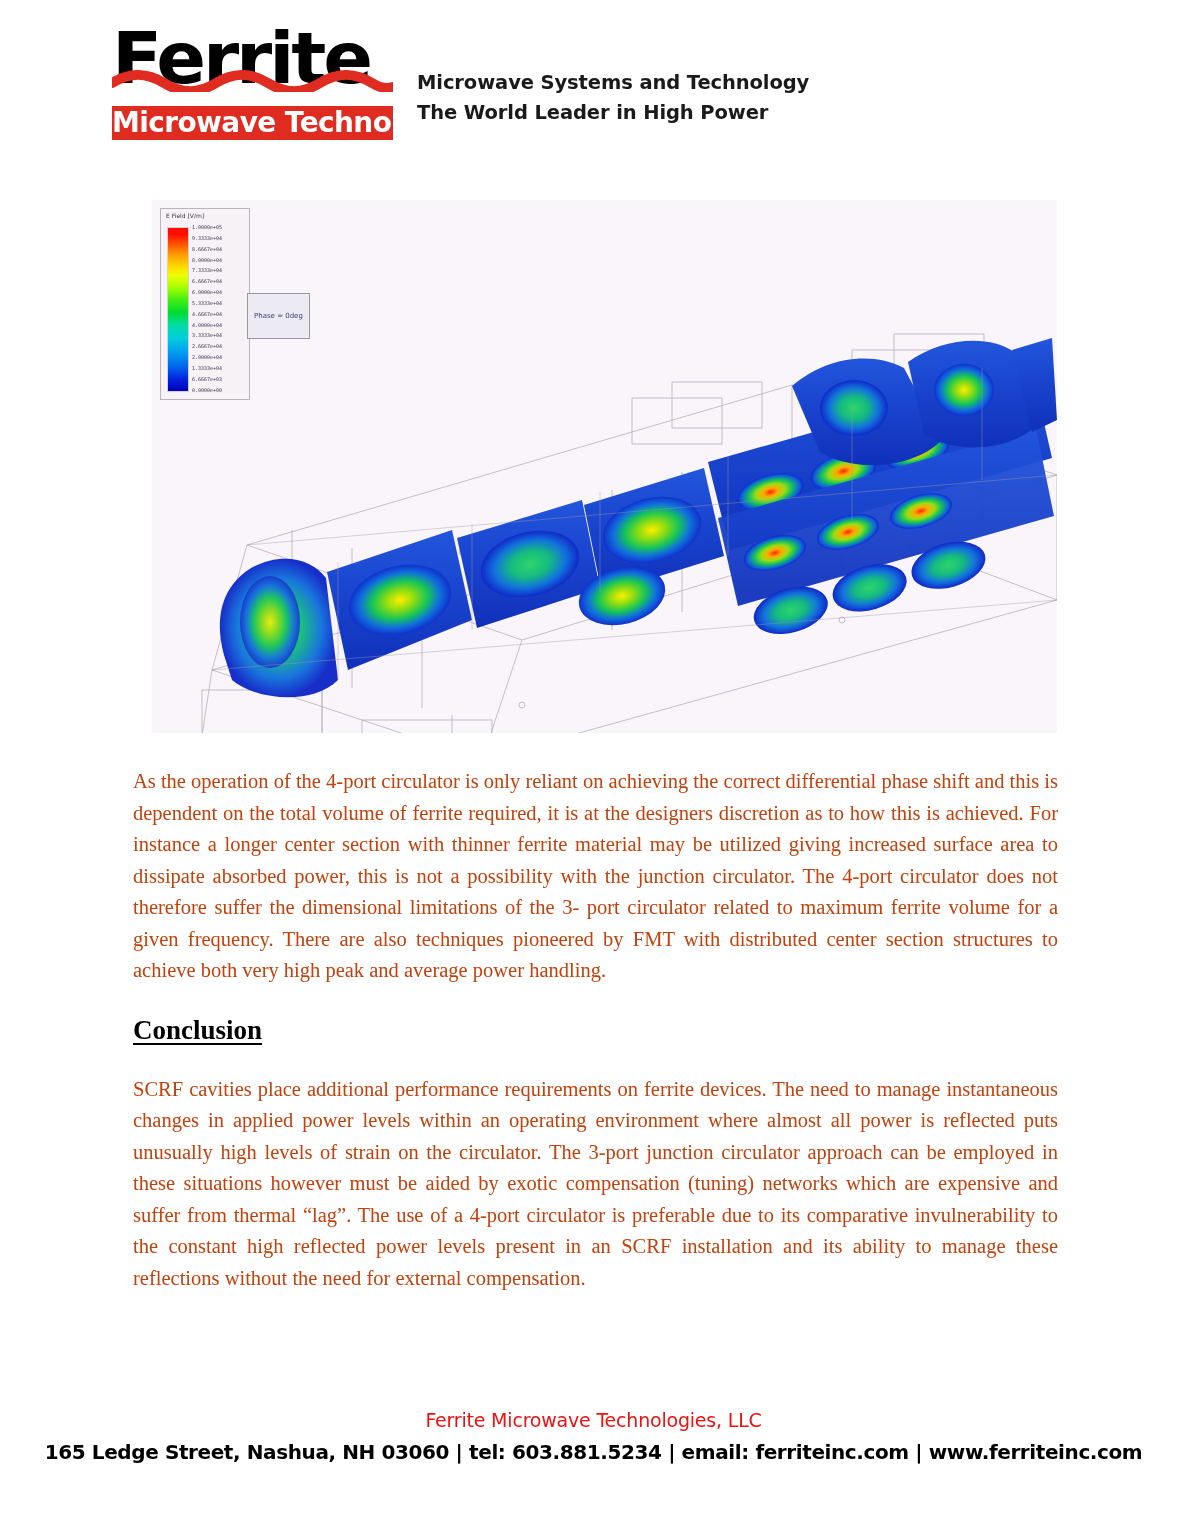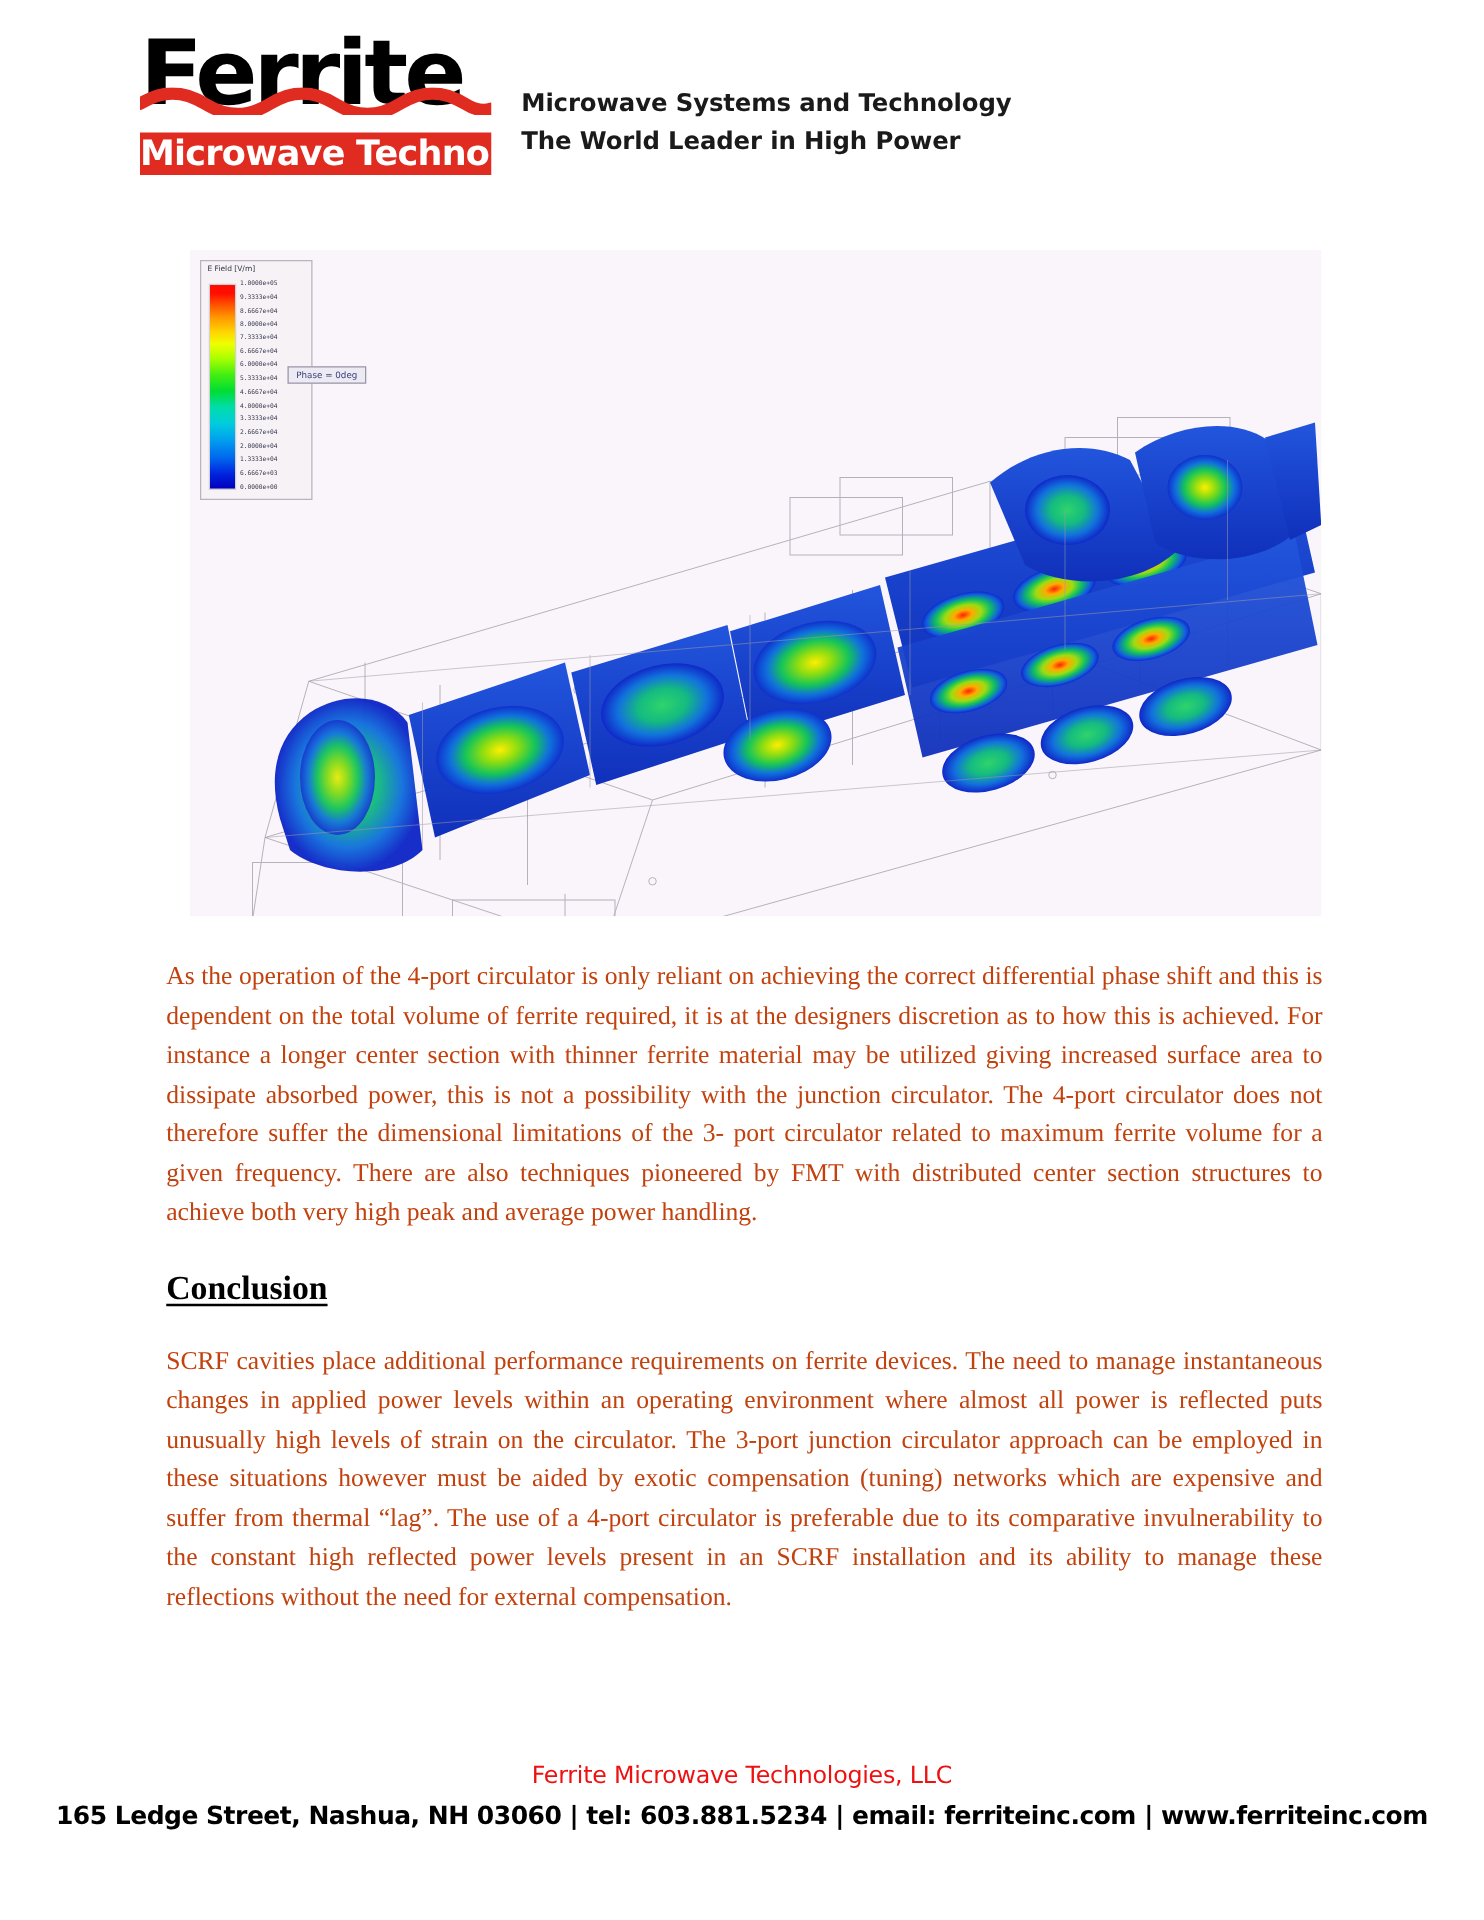--- a/index.html
+++ b/index.html
@@ -138,23 +138,23 @@
   }
   .legend-labels span {
     font-family: "DejaVu Sans Mono", monospace;
     font-size: 5px;
     line-height: 5.2px;
     color: #3a3a50;
     white-space: nowrap;
   }
   .phase-tag {
     position: absolute;
-    left: 78px;
+    left: 95px;
     top: 93px;
-    padding: 2px 6px;
+    padding: 18px 6px;
     background: #eceaf2;
     border: 1px solid #9a95a8;
     font-family: "DejaVu Sans", sans-serif;
     font-size: 7px;
     color: #3b3f7a;
     white-space: nowrap;
   }
 
   
   .content {

